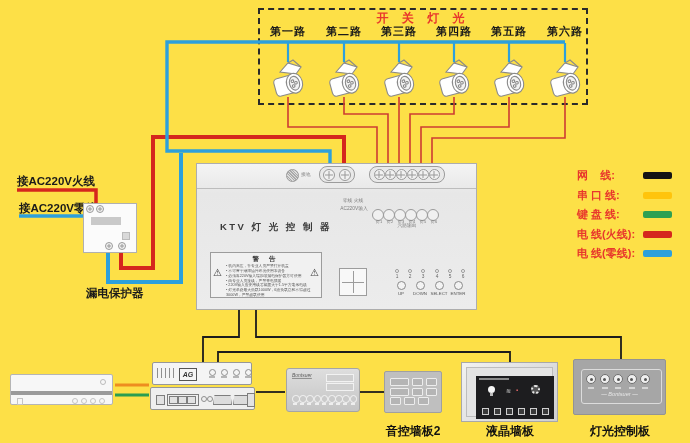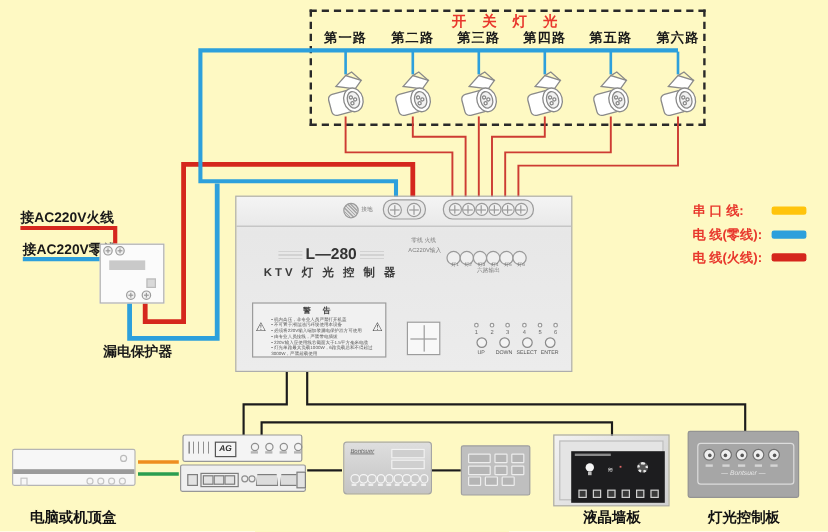--- a/index.html
+++ b/index.html
@@ -1,16 +1,16 @@
 <!DOCTYPE html>
 <html><head>
 <meta charset="utf-8">
 <style>
   html,body{margin:0;padding:0;background:#ffffff;font-family:"Liberation Sans",sans-serif;}
-  #stage{position:relative;width:690px;height:443px;background:#fef9c3;overflow:hidden;}
+  #stage{position:relative;width:690px;height:443px;background:#fde047;overflow:hidden;}
   .abs{position:absolute;}
   
   .dashedbox{position:absolute;left:258px;top:8px;width:330px;height:97px;border:2px dashed #2a2a2a;box-sizing:border-box;z-index:0;}
   .groupTitle{position:absolute;left:258px;top:10px;width:330px;text-align:center;font-size:12px;font-weight:bold;letter-spacing:5px;color:#e8372c;z-index:3;}
   .circuit{position:absolute;z-index:2;width:54px;text-align:center;}
   .circuit .clab{font-size:11px;font-weight:bold;color:#1a1a1a;letter-spacing:1px;}
   
   #wires{position:absolute;left:0;top:0;z-index:1;}
   
   .pwrlbl{position:absolute;font-size:11.5px;font-weight:bold;color:#1a1a1a;z-index:2;}
@@ -251,21 +251,20 @@
     <div class="tblock" style="left:172px;width:76px;" id="outblock">
         <div class="screw" style="left: 3.5px; top: 2px; width: 11px; height: 11px;"></div>
         <div class="screw" style="left: 14.5px; top: 2px; width: 11px; height: 11px;"></div>
         <div class="screw" style="left: 25.5px; top: 2px; width: 11px; height: 11px;"></div>
         <div class="screw" style="left: 36.5px; top: 2px; width: 11px; height: 11px;"></div>
         <div class="screw" style="left: 47.5px; top: 2px; width: 11px; height: 11px;"></div>
         <div class="screw" style="left: 58.5px; top: 2px; width: 11px; height: 11px;"></div>
       </div>
     <div class="tiny abs" style="left:126px;top:33px;width:60px;text-align:center;font-size:8px;transform:scale(0.6);transform-origin:center top;">零线  火线</div>
     <div class="tiny abs" style="left:112px;top:41px;width:90px;text-align:center;font-size:8px;transform:scale(0.6);transform-origin:center top;">AC220V输入</div>
-    <div class="model"><span class="eng"></span><span>L—280</span><span class="eng"></span></div>
     <div class="ctlname">KTV 灯 光 控 制 器</div>
     <div id="outcircles">
         <div class="outcirc" style="left: 175px; top: 45px;"><span>灯1</span></div>
         <div class="outcirc" style="left: 186px; top: 45px;"><span>灯2</span></div>
         <div class="outcirc" style="left: 197px; top: 45px;"><span>灯3</span></div>
         <div class="outcirc" style="left: 208px; top: 45px;"><span>灯4</span></div>
         <div class="outcirc" style="left: 219px; top: 45px;"><span>灯5</span></div>
         <div class="outcirc" style="left: 230px; top: 45px;"><span>灯6</span></div>
       </div>
     <div class="tiny abs" style="left:178px;top:58px;width:64px;text-align:center;font-size:8px;transform:scale(0.6);transform-origin:center top;">六路输出</div>
@@ -302,30 +301,38 @@
         <div class="pbtnlbl" style="left:206px;top:127px;">DOWN</div>
         <div class="pbtn" style="left:238px;top:117px;"></div>
         <div class="pbtnlbl" style="left:225px;top:127px;">SELECT</div>
         <div class="pbtn" style="left:257px;top:117px;"></div>
         <div class="pbtnlbl" style="left:244px;top:127px;">ENTER</div>
       </div>
   </div>
 
   <div class="legend" id="legend">
       <div class="legrow">
+        <span class="leglabel">网    线:</span>
+        <span class="legbar" style="background:#141414"></span>
+      </div>
+      <div class="legrow">
         <span class="leglabel">串 口 线:</span>
         <span class="legbar" style="background:#ffc40c"></span>
+      </div>
+      <div class="legrow">
+        <span class="leglabel">键 盘 线:</span>
+        <span class="legbar" style="background:#2fa052"></span>
+      </div>
+      <div class="legrow">
+        <span class="leglabel">电 线(火线):</span>
+        <span class="legbar" style="background:#d5271d"></span>
       </div>
       <div class="legrow">
         <span class="leglabel">电 线(零线):</span>
         <span class="legbar" style="background:#2da0dc"></span>
-      </div>
-      <div class="legrow">
-        <span class="leglabel">电 线(火线):</span>
-        <span class="legbar" style="background:#d5271d"></span>
       </div>
     </div>
 
   <div class="device stb">
     <div class="stb-stripe"></div>
     <div class="stb-pwr"></div>
     <div class="stb-sq"></div>
     <div class="stb-dot" style="right:34px;"></div>
     <div class="stb-dot" style="right:25px;"></div>
     <div class="stb-dot" style="right:16px;"></div>
@@ -423,16 +430,16 @@
         <div class="lp-btn" style="left:39px;"></div>
         <div class="lp-tick" style="left:41px;"></div>
         <div class="lp-btn" style="left:52.5px;"></div>
         <div class="lp-tick" style="left:54.5px;"></div>
         <div class="lp-btn" style="left:66px;"></div>
         <div class="lp-tick" style="left:68px;"></div>
       </div>
     <div class="lp-brand">— <span>Bontsuer</span> —</div>
   </div>
 
-  <div class="devlabel" style="left:11px;top:423px;width:100px;">电脑或机顶盒</div>
+  <div class="devlabel" style="left:373px;top:423px;width:80px;">音控墙板2</div>
   <div class="devlabel" style="left:574px;top:423px;width:92px;">灯光控制板</div>
   <div class="devlabel" style="left:470px;top:423px;width:80px;">液晶墙板</div>
 </div>
 
 </body></html>

